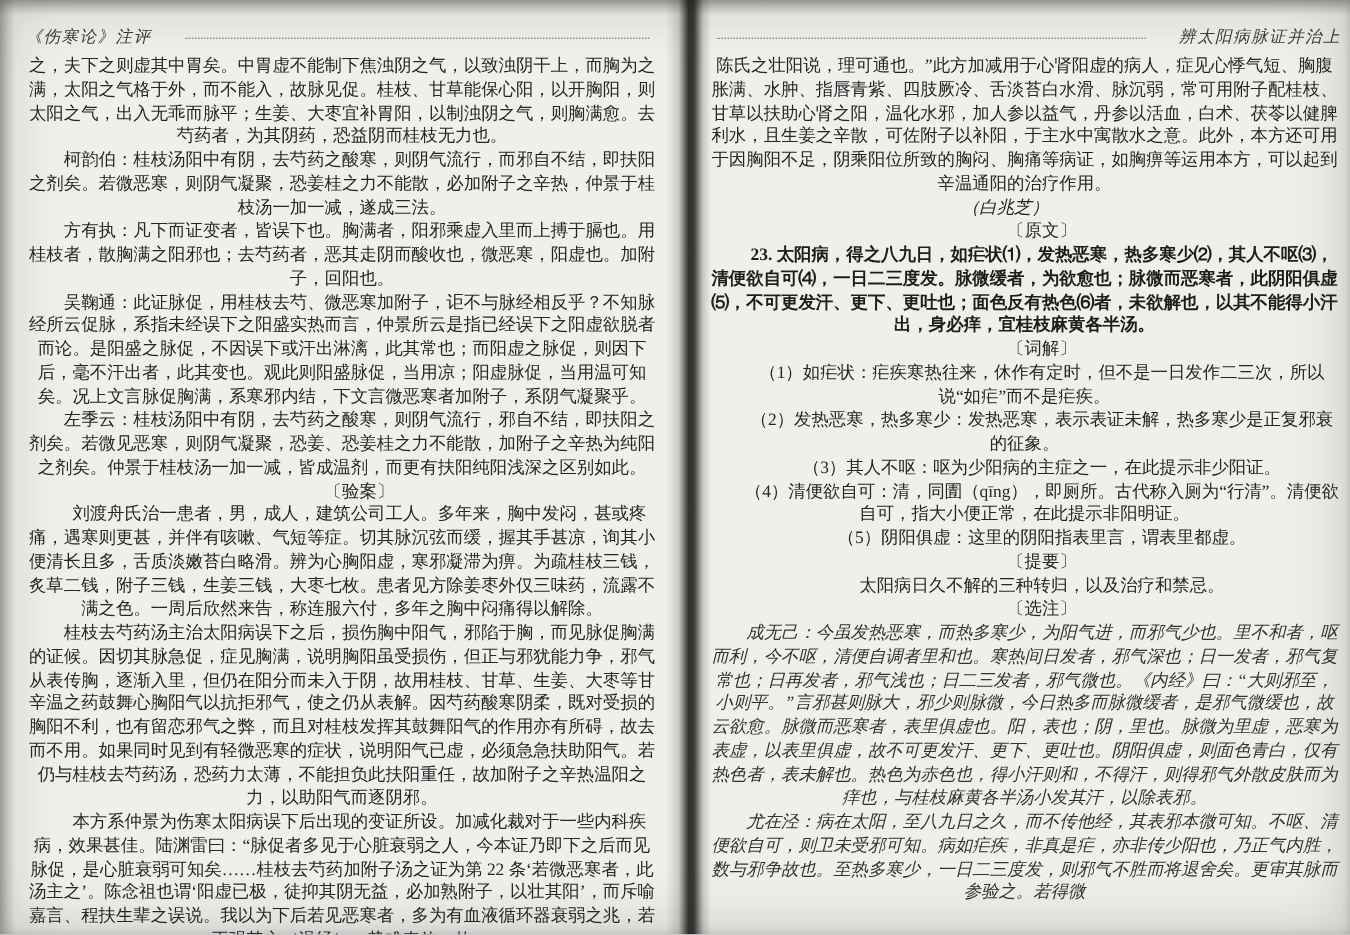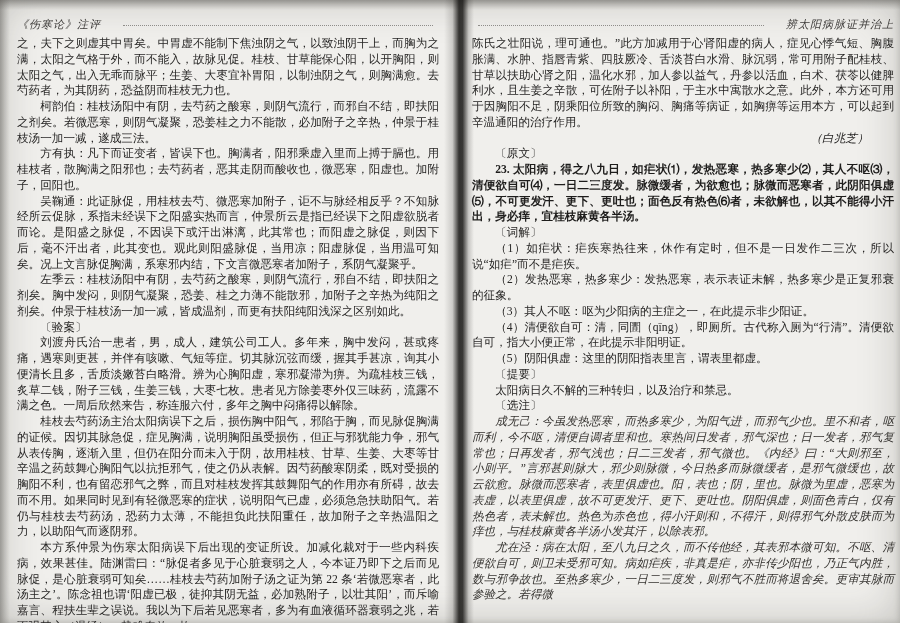--- a/index.html
+++ b/index.html
@@ -29,21 +29,21 @@
   .page-right{left:472px;}
   .pg-header{
     display:flex;align-items:flex-end;height:20px;margin-bottom:6px;
     font-size:11px;font-style:italic;color:#3c3a38;letter-spacing:1px;
     white-space:nowrap;
     gap:16px;
   }
   .pg-header .title{flex:0 0 auto;transform:translateY(2px);}
   .dotlead{flex:1 1 auto;border-bottom:1.6px dotted #8f8d89;margin:0 6px 4px 6px;height:0;}
   .bodytext{font-size:11.6px;line-height:15.75px;text-align:justify;text-justify:inter-ideograph;}
-  .bodytext p{margin:0;}
+  .bodytext p{margin:0;text-align:center;}
   .ind{text-indent:2em;}
   .cont{text-indent:0;}
   .kai{font-style:italic;color:#34322f;}
   .heavy{font-weight:bold;color:#1e1d1c;}
   .attr{text-align:right;padding-right:2.2em;font-style:italic;}
 </style>
 </head>
 <body>
 
 <div class="scan">
@@ -53,21 +53,21 @@
   <div class="page page-left">
     <div class="pg-header">
       <span class="title">《伤寒论》注评</span>
       <span class="dotlead"></span>
     </div>
     <div class="bodytext">
       <p class="cont">之，夫下之则虚其中胃矣。中胃虚不能制下焦浊阴之气，以致浊阴干上，而胸为之满，太阳之气格于外，而不能入，故脉见促。桂枝、甘草能保心阳，以开胸阳，则太阳之气，出入无乖而脉平；生姜、大枣宜补胃阳，以制浊阴之气，则胸满愈。去芍药者，为其阴药，恐益阴而桂枝无力也。</p>
       <p class="ind">柯韵伯：桂枝汤阳中有阴，去芍药之酸寒，则阴气流行，而邪自不结，即扶阳之剂矣。若微恶寒，则阴气凝聚，恐姜桂之力不能散，必加附子之辛热，仲景于桂枝汤一加一减，遂成三法。</p>
       <p class="ind">方有执：凡下而证变者，皆误下也。胸满者，阳邪乘虚入里而上搏于膈也。用桂枝者，散胸满之阳邪也；去芍药者，恶其走阴而酸收也，微恶寒，阳虚也。加附子，回阳也。</p>
       <p class="ind">吴鞠通：此证脉促，用桂枝去芍、微恶寒加附子，讵不与脉经相反乎？不知脉经所云促脉，系指未经误下之阳盛实热而言，仲景所云是指已经误下之阳虚欲脱者而论。是阳盛之脉促，不因误下或汗出淋漓，此其常也；而阳虚之脉促，则因下后，毫不汗出者，此其变也。观此则阳盛脉促，当用凉；阳虚脉促，当用温可知矣。况上文言脉促胸满，系寒邪内结，下文言微恶寒者加附子，系阴气凝聚乎。</p>
-      <p class="ind">左季云：桂枝汤阳中有阴，去芍药之酸寒，则阴气流行，邪自不结，即扶阳之剂矣。胸中发闷，则阴气凝聚，恐姜、桂之力薄不能散邪，加附子之辛热为纯阳之剂矣。仲景于桂枝汤一加一减，皆成温剂，而更有扶阳纯阳浅深之区别如此。</p>
+      <p class="ind">左季云：桂枝汤阳中有阴，去芍药之酸寒，则阴气流行，邪自不结，即扶阳之剂矣。若微见恶寒，则阴气凝聚，恐姜、恐姜桂之力不能散，加附子之辛热为纯阳之剂矣。仲景于桂枝汤一加一减，皆成温剂，而更有扶阳纯阳浅深之区别如此。</p>
       <p class="ind">〔验案〕</p>
       <p class="ind">刘渡舟氏治一患者，男，成人，建筑公司工人。多年来，胸中发闷，甚或疼痛，遇寒则更甚，并伴有咳嗽、气短等症。切其脉沉弦而缓，握其手甚凉，询其小便清长且多，舌质淡嫩苔白略滑。辨为心胸阳虚，寒邪凝滞为痹。为疏桂枝三钱，炙草二钱，附子三钱，生姜三钱，大枣七枚。患者见方除姜枣外仅三味药，流露不满之色。一周后欣然来告，称连服六付，多年之胸中闷痛得以解除。</p>
       <p class="ind">桂枝去芍药汤主治太阳病误下之后，损伤胸中阳气，邪陷于胸，而见脉促胸满的证候。因切其脉急促，症见胸满，说明胸阳虽受损伤，但正与邪犹能力争，邪气从表传胸，逐渐入里，但仍在阳分而未入于阴，故用桂枝、甘草、生姜、大枣等甘辛温之药鼓舞心胸阳气以抗拒邪气，使之仍从表解。因芍药酸寒阴柔，既对受损的胸阳不利，也有留恋邪气之弊，而且对桂枝发挥其鼓舞阳气的作用亦有所碍，故去而不用。如果同时见到有轻微恶寒的症状，说明阳气已虚，必须急急扶助阳气。若仍与桂枝去芍药汤，恐药力太薄，不能担负此扶阳重任，故加附子之辛热温阳之力，以助阳气而逐阴邪。</p>
       <p class="ind">本方系仲景为伤寒太阳病误下后出现的变证所设。加减化裁对于一些内科疾病，效果甚佳。陆渊雷曰：“脉促者多见于心脏衰弱之人，今本证乃即下之后而见脉促，是心脏衰弱可知矣……桂枝去芍药加附子汤之证为第 22 条‘若微恶寒者，此汤主之’。陈念祖也谓‘阳虚已极，徒抑其阴无益，必加熟附子，以壮其阳’，而斥喻嘉言、程扶生辈之误说。我以为下后若见恶寒者，多为有血液循环器衰弱之兆，若不强其心（温经），势难奏效，故</p>
     </div>
   </div>
 
   <div class="gutter"></div>
 
   <div class="page page-right">

